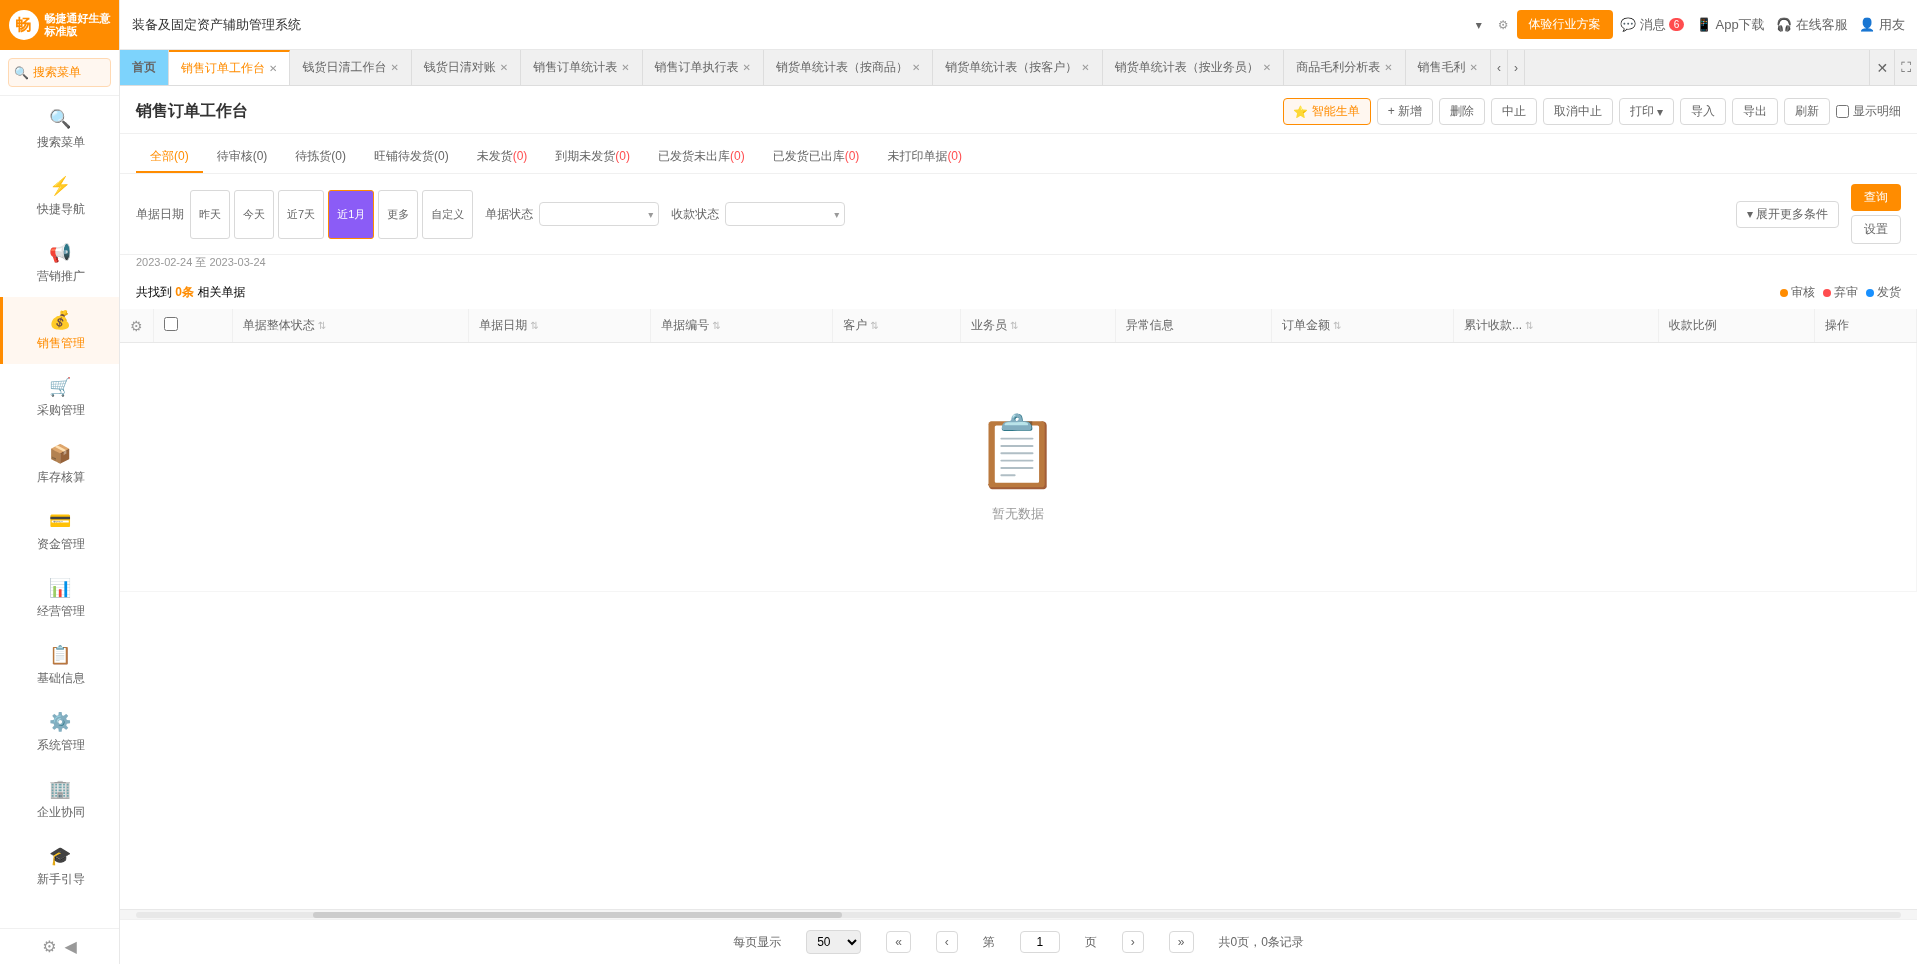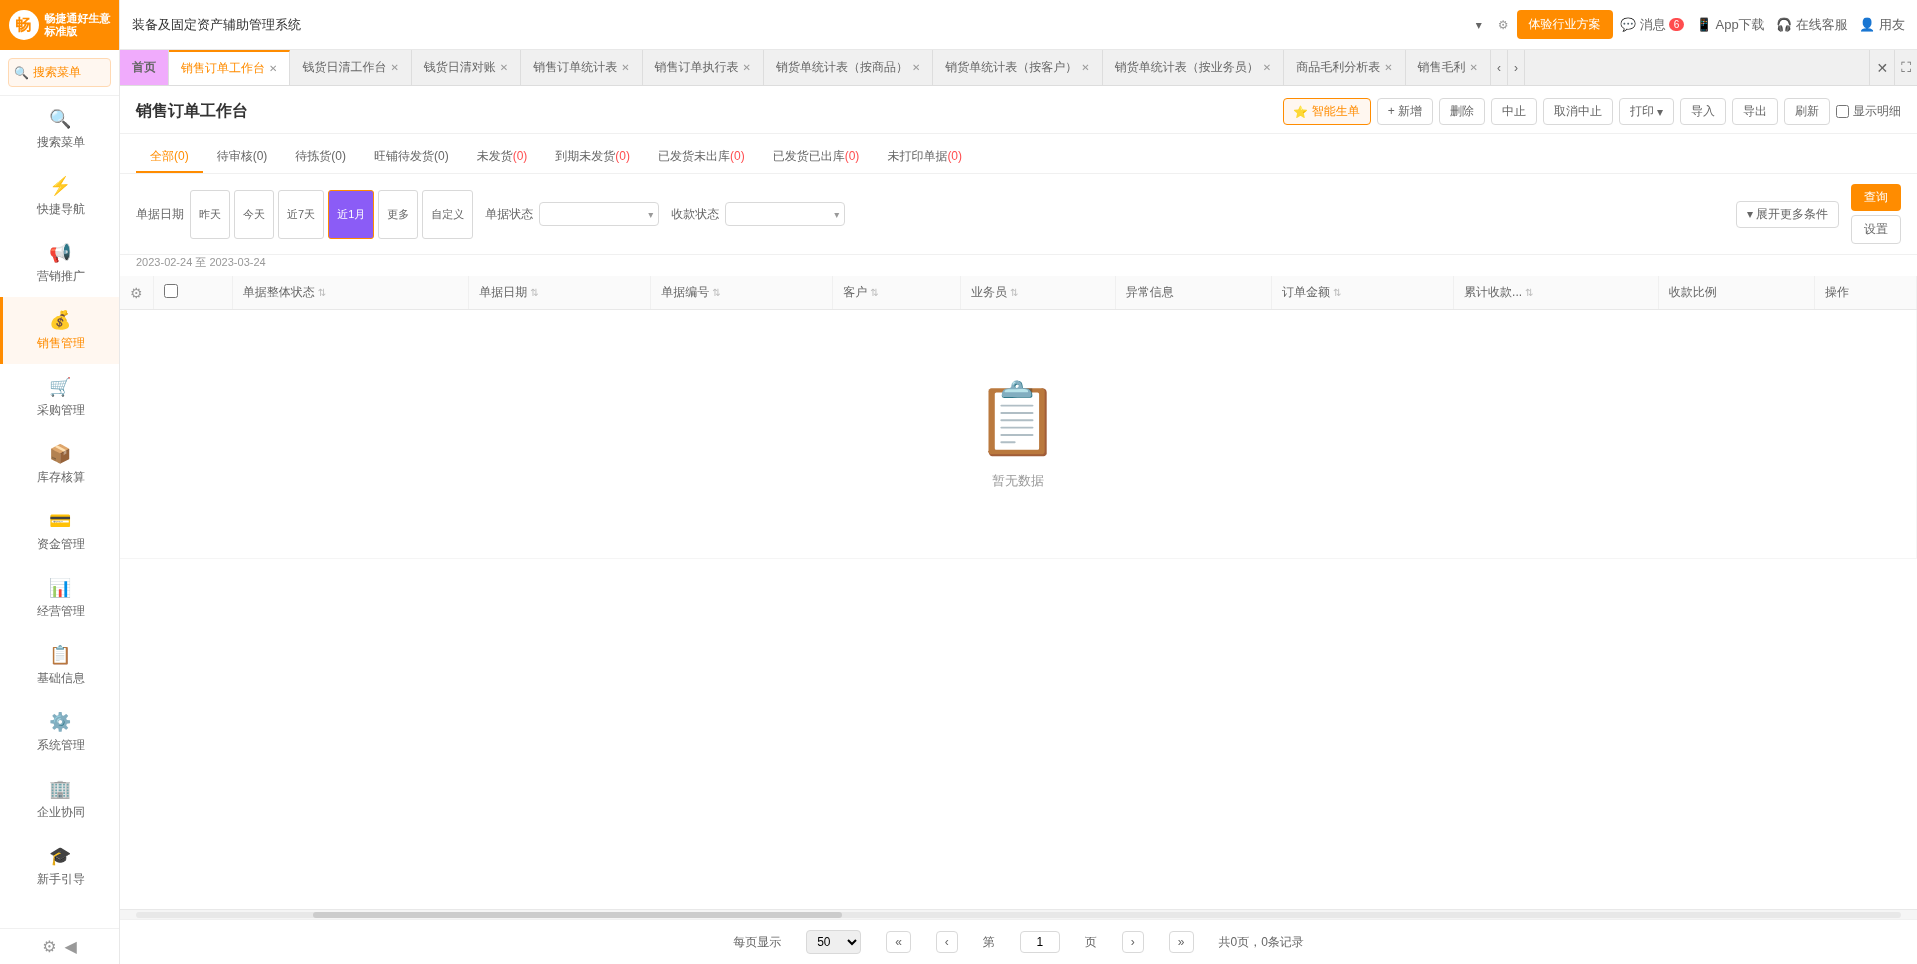--- a/index.html
+++ b/index.html
@@ -28,21 +28,21 @@
     .topbar-actions { display: flex; align-items: center; gap: 12px; margin-left: auto; }
     .topbar-btn { background: #ff8c00; color: #fff; border: none; border-radius: 4px; padding: 6px 12px; cursor: pointer; font-size: 12px; }
     .topbar-icon-btn { background: none; border: none; cursor: pointer; color: #666; font-size: 13px; display: flex; align-items: center; gap: 3px; }
     .badge { background: #ff4d4f; color: #fff; border-radius: 10px; padding: 1px 5px; font-size: 10px; }
 
     
     .tabbar { height: 36px; background: #f0f0f0; display: flex; align-items: center; border-bottom: 1px solid #ddd; overflow: hidden; }
     .tab { display: flex; align-items: center; padding: 0 12px; height: 36px; cursor: pointer; color: #666; font-size: 12px; white-space: nowrap; border-right: 1px solid #ddd; gap: 4px; flex-shrink: 0; }
     .tab.active { background: #fff; color: #ff8c00; border-top: 2px solid #ff8c00; }
     .tab-close { color: #999; font-size: 10px; cursor: pointer; }
-    .tab-home { background: #f0abfc; color: #666; font-weight: bold; }
+    .tab-home { background: #7dd3fc; color: #666; font-weight: bold; }
     .tab-nav-btn { background: #f0f0f0; border: none; cursor: pointer; padding: 0 6px; height: 36px; color: #666; font-size: 12px; border-right: 1px solid #ddd; }
     .tab-actions { display: flex; align-items: center; margin-left: auto; }
     .tab-action-btn { background: none; border: none; cursor: pointer; padding: 0 6px; height: 36px; color: #666; font-size: 14px; border-left: 1px solid #ddd; }
 
     
     .content { flex: 1; background: #fff; display: flex; flex-direction: column; overflow: hidden; }
     .content-header { padding: 12px 16px 8px; border-bottom: 1px solid #f0f0f0; display: flex; align-items: center; justify-content: space-between; }
     .content-title { font-size: 16px; font-weight: bold; color: #333; }
     .content-toolbar { display: flex; align-items: center; gap: 6px; }
     .toolbar-btn { background: none; border: 1px solid #d9d9d9; border-radius: 4px; padding: 4px 10px; cursor: pointer; font-size: 12px; color: #666; display: flex; align-items: center; gap: 3px; }
@@ -338,20 +338,41 @@
       <div style="display:flex;flex-direction:column;gap:4px;">
         <button class="query-btn">查询</button>
         <button class="set-btn">设置</button>
       </div>
     </div>
 
     <div style="padding: 0 16px 6px; color:#999; font-size:11px;">
       <span>2023-02-24 至 2023-03-24</span>
     </div>
 
+    <div class="results-bar">
+      <div>
+        <span>共找到</span>
+        <span style="color:#ff8c00;font-weight:bold;">0条</span>
+        <span>相关单据</span>
+      </div>
+      <div class="results-actions">
+        <button class="result-action-btn">
+          <span class="dot dot-orange"></span>
+          <span>审核</span>
+        </button>
+        <button class="result-action-btn">
+          <span class="dot dot-red"></span>
+          <span>弃审</span>
+        </button>
+        <button class="result-action-btn">
+          <span class="dot dot-blue"></span>
+          <span>发货</span>
+        </button>
+      </div>
+    </div>
 
     <div class="table-wrapper">
       <table>
         <thead>
           <tr id="table-header-row">
           <th><span class="setting-icon">⚙</span></th>
               <th><input type="checkbox" class="checkbox" style=""></th>
               <th>
                 <div class="th-sort">
                   <span>单据整体状态</span>

